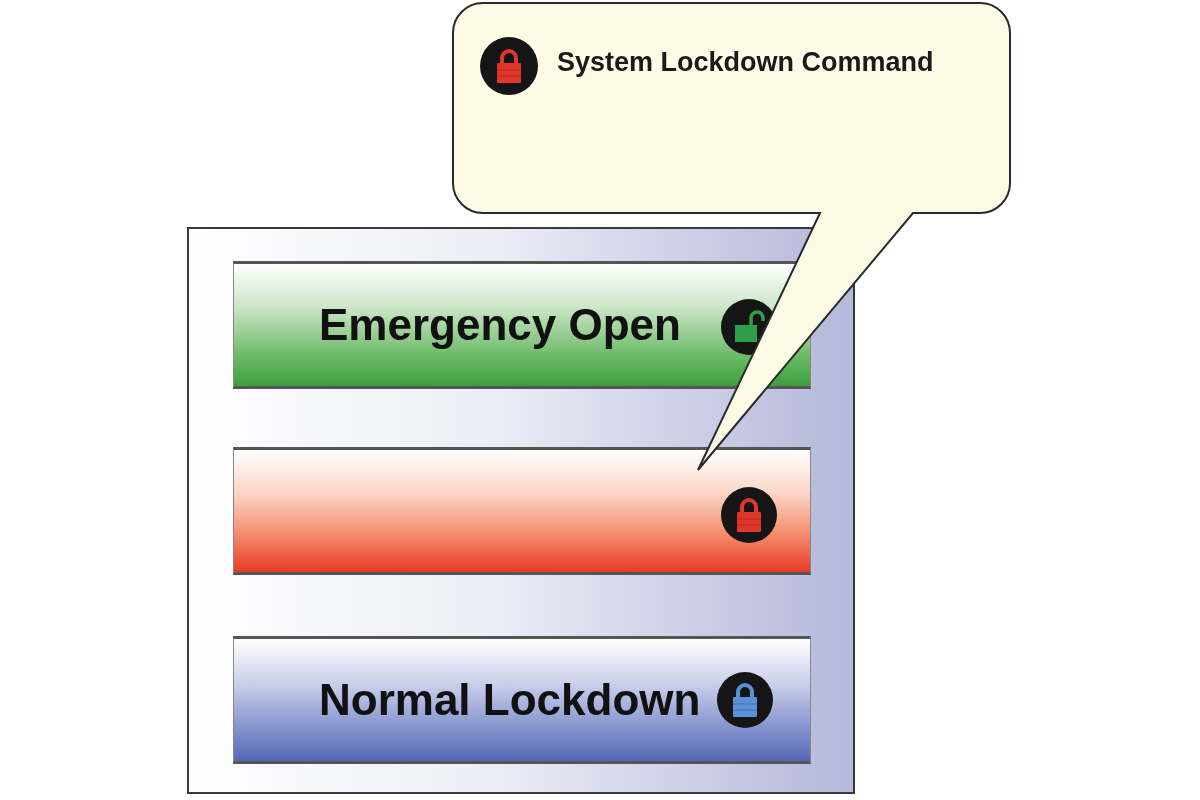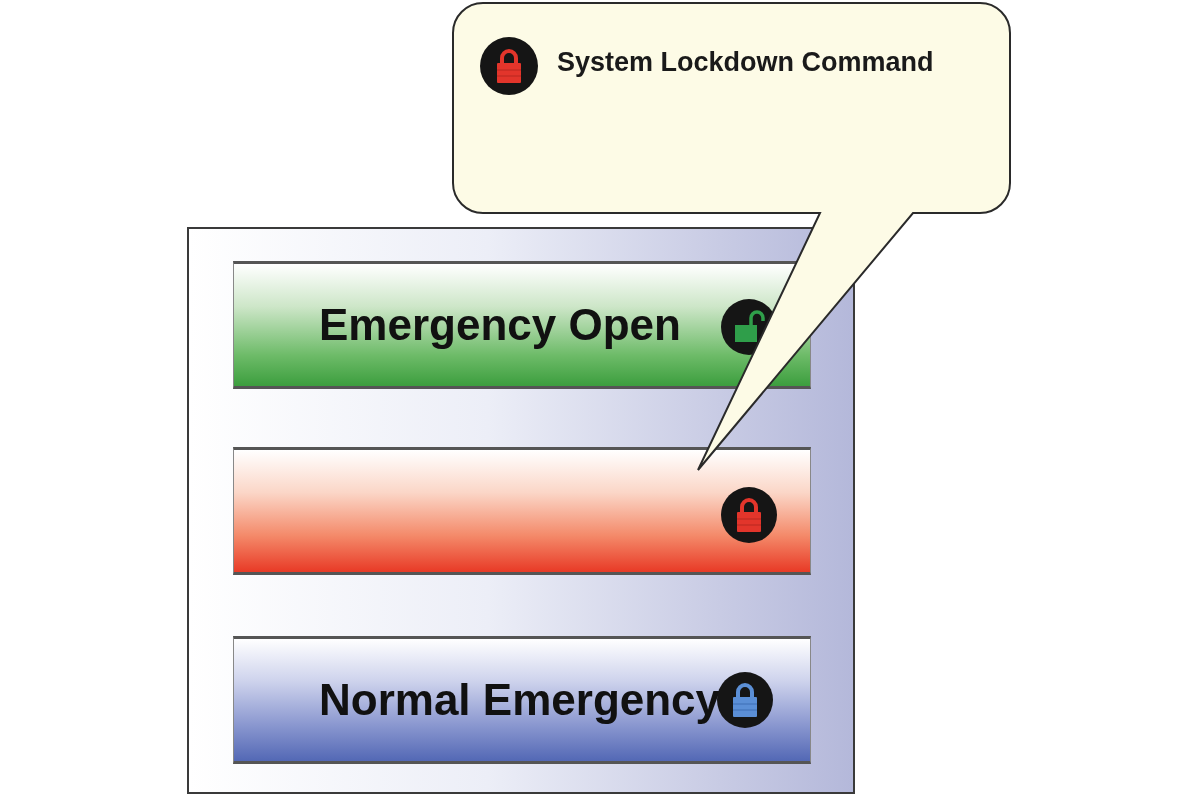--- a/index.html
+++ b/index.html
@@ -74,21 +74,21 @@
     <svg width="34" height="38" viewBox="0 0 34 38">
       <path d="M10 17 V11 a7 7 0 0 1 14 0 V17" fill="none" stroke="#e2352b" stroke-width="4"></path>
       <rect x="5" y="16" width="24" height="20" rx="1" fill="#e2352b"></rect>
       <line x1="5" y1="23" x2="29" y2="23" stroke="#b82820" stroke-width="1"></line>
       <line x1="5" y1="29" x2="29" y2="29" stroke="#b82820" stroke-width="1"></line>
     </svg>
   </span>
 </div>
 
 <div class="cmd-btn btn-normal">
-  <span class="label">Normal Emergency</span>
+  <span class="label">Normal Lockdown</span>
   <span class="lock-badge">
     <svg width="34" height="38" viewBox="0 0 34 38">
       <path d="M10 17 V11 a7 7 0 0 1 14 0 V17" fill="none" stroke="#5b8fd6" stroke-width="4"></path>
       <rect x="5" y="16" width="24" height="20" rx="1" fill="#5b8fd6"></rect>
       <line x1="5" y1="23" x2="29" y2="23" stroke="#3f6fb5" stroke-width="1"></line>
       <line x1="5" y1="29" x2="29" y2="29" stroke="#3f6fb5" stroke-width="1"></line>
     </svg>
   </span>
 </div>
 

